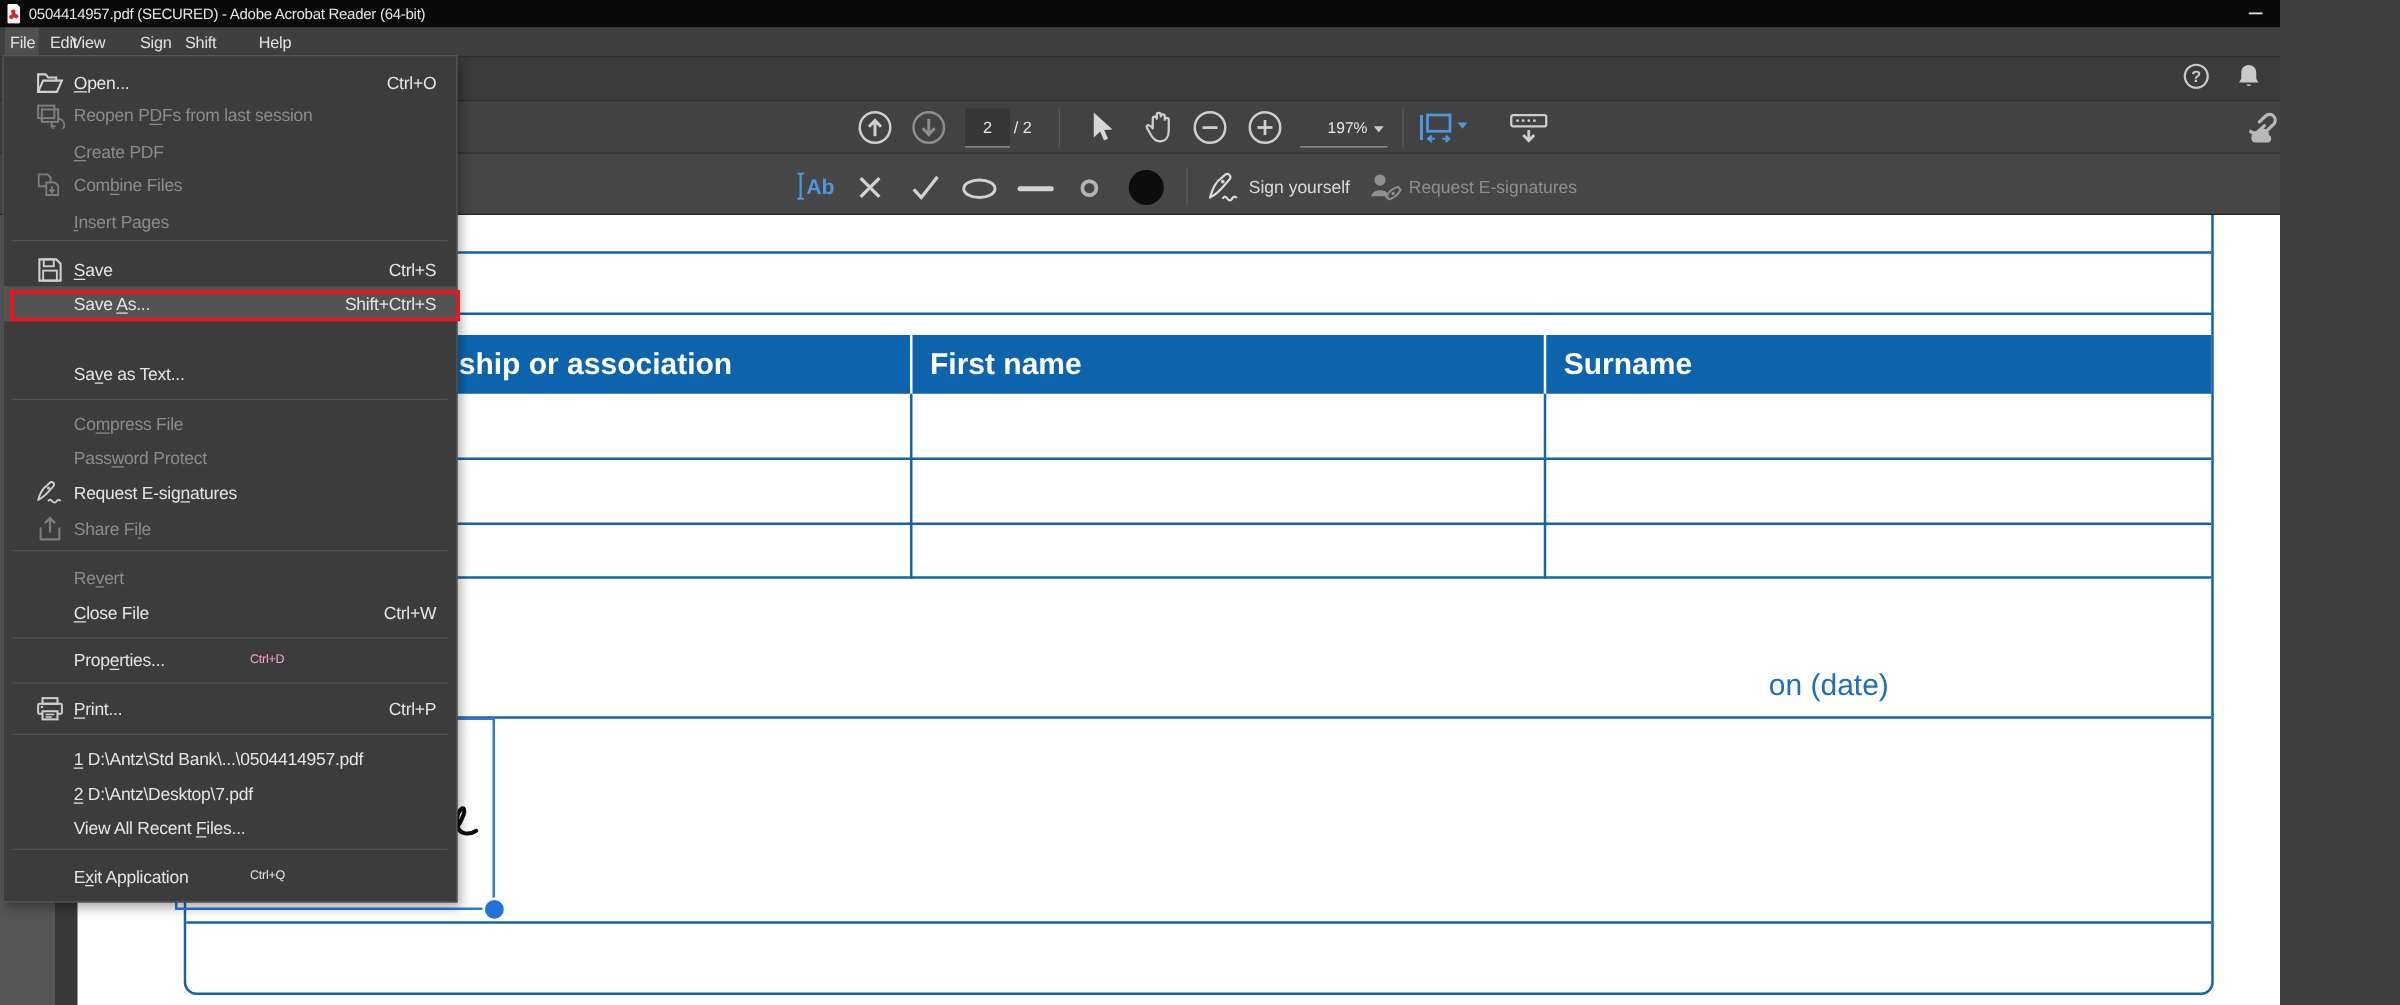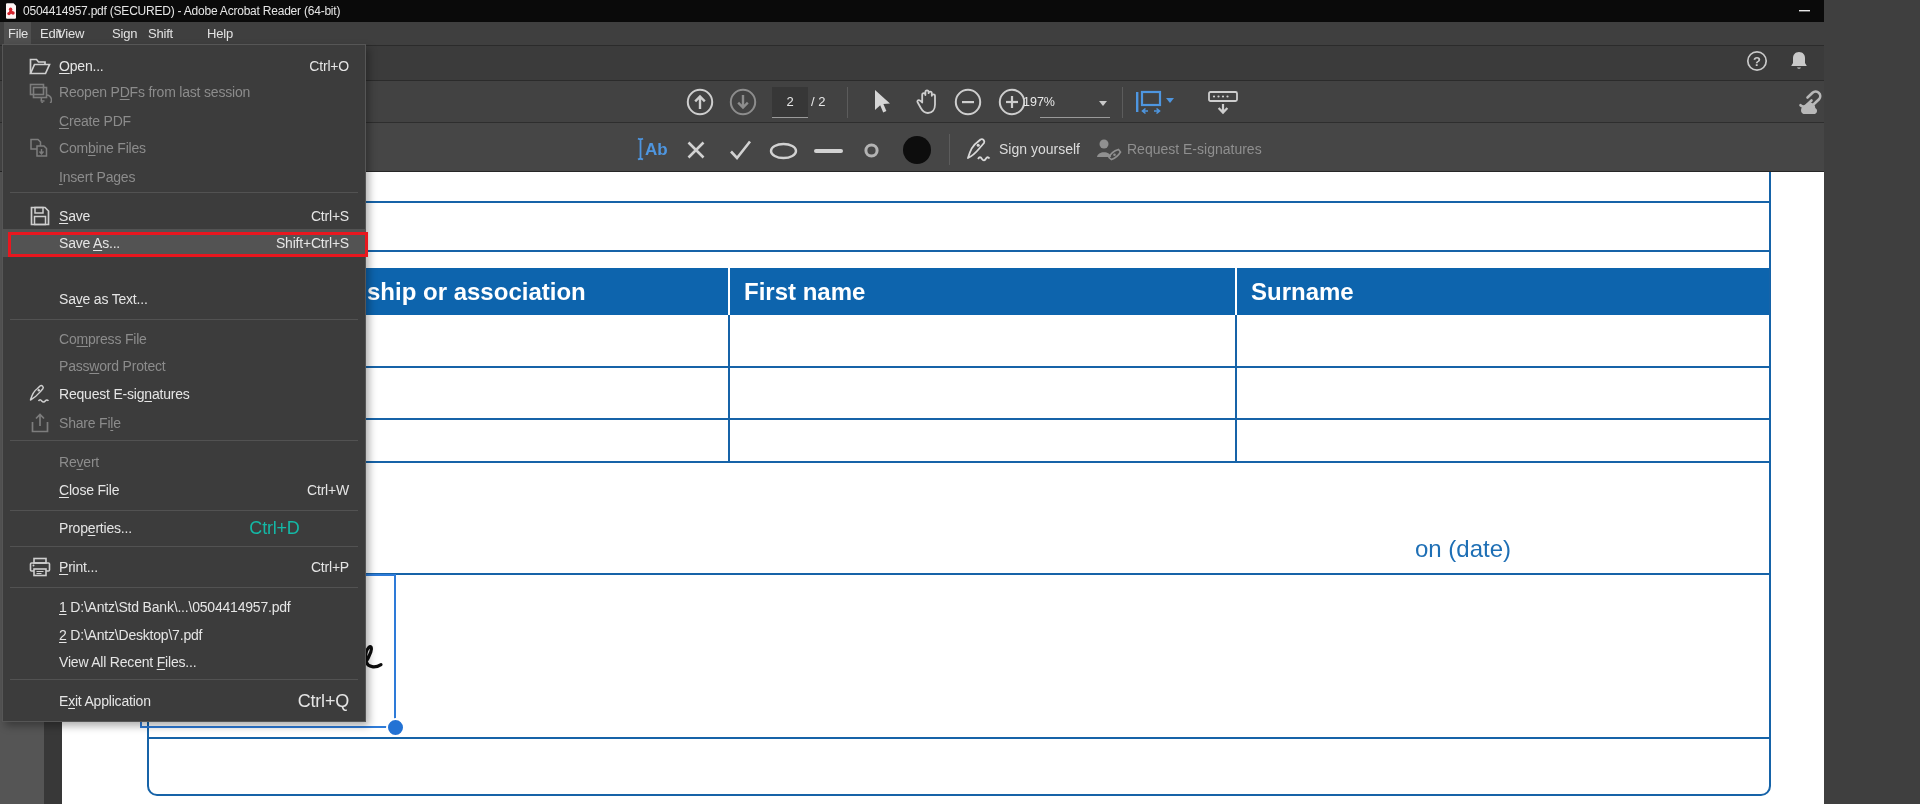--- a/index.html
+++ b/index.html
@@ -78,21 +78,21 @@
 </svg>
 <svg class="abs" style="left:954px;top:88px" width="28" height="28" viewBox="0 0 28 28">
  <circle cx="14" cy="14" r="12.2" fill="none" stroke="#cecece" stroke-width="2"></circle>
  <rect x="8" y="13" width="12" height="2.2" fill="#cecece"></rect>
 </svg>
 <svg class="abs" style="left:998px;top:88px" width="28" height="28" viewBox="0 0 28 28">
  <circle cx="14" cy="14" r="12.2" fill="none" stroke="#cecece" stroke-width="2"></circle>
  <rect x="8" y="12.9" width="12" height="2.2" fill="#cecece"></rect>
  <rect x="12.9" y="8" width="2.2" height="12" fill="#cecece"></rect>
 </svg>
-<div class="abs" style="left:1013px;top:89px;width:52px;height:27px;line-height:27px;font-size:12.5px;color:#e8e8e8;text-align:center">197%</div>
+<div class="abs" style="left:1042px;top:89px;width:52px;height:27px;line-height:27px;font-size:12.5px;color:#e8e8e8;text-align:right">197%</div>
 <div class="abs" style="left:1040px;top:117px;width:70px;height:1px;background:#9a9a9a"></div>
 <svg class="abs" style="left:1096px;top:97px" width="14" height="12" viewBox="0 0 14 12">
       <path d="M3 4 L7 9 L11 4 Z" fill="#c9c9c9"></path>
     </svg>
 <div class="abs" style="left:1122px;top:87px;width:1px;height:31px;background:#5c5c5c"></div>
 <svg class="abs" style="left:1134px;top:88px" width="42" height="28" viewBox="0 0 42 28">
  <rect x="2" y="4" width="2.4" height="20" fill="#4e96e0"></rect>
  <rect x="8" y="4" width="18" height="13" fill="none" stroke="#4e96e0" stroke-width="2.2"></rect>
  <path d="M8 23 L14 23 M26 23 L20 23 M11.5 20.5 L8.5 23 L11.5 25.5 M22.5 20.5 L25.5 23 L22.5 25.5" stroke="#4e96e0" stroke-width="1.6" fill="none"></path>
  <path d="M32 10 L36 15 L40 10 Z" fill="#4e96e0"></path>
@@ -336,40 +336,40 @@
         <path d="M12 14 L12 3 M8 6.5 L12 2.5 L16 6.5" fill="none" stroke="#7d7d7d" stroke-width="1.7"></path>
       </svg></div>
 <div class="abs" style="left:59px;top:408.6px;height:28px;line-height:28px;font-size:14px;letter-spacing:-0.2px;color:#8c8c8c;white-space:nowrap">Share Fi<u>l</u>e</div>
 <div class="abs" style="left:3px;top:447.5px;width:362px;height:28px;"></div>
 <div class="abs" style="left:59px;top:447.5px;height:28px;line-height:28px;font-size:14px;letter-spacing:-0.2px;color:#8c8c8c;white-space:nowrap">Re<u>v</u>ert</div>
 <div class="abs" style="left:3px;top:475.8px;width:362px;height:28px;"></div>
 <div class="abs" style="left:59px;top:475.8px;height:28px;line-height:28px;font-size:14px;letter-spacing:-0.2px;color:#e5e5e5;white-space:nowrap"><u>C</u>lose File</div>
 <div class="abs" style="left:200px;top:475.8px;width:149px;height:28px;line-height:28px;font-size:14px;letter-spacing:-0.2px;color:#e5e5e5;text-align:right">Ctrl+W</div>
 <div class="abs" style="left:3px;top:513.9px;width:362px;height:28px;"></div>
 <div class="abs" style="left:59px;top:513.9px;height:28px;line-height:28px;font-size:14px;letter-spacing:-0.2px;color:#e5e5e5;white-space:nowrap">Prop<u>e</u>rties...</div>
-<div class="abs" style="left:200px;top:513.9px;width:149px;height:28px;line-height:28px;font-size:18px;letter-spacing:-0.2px;color:#14b8a6;text-align:center">Ctrl+D</div>
+<div class="abs" style="left:200px;top:513.9px;width:149px;height:28px;line-height:28px;font-size:10px;letter-spacing:-0.2px;color:#f9a8d4;text-align:left">Ctrl+D</div>
 <div class="abs" style="left:3px;top:552.8px;width:362px;height:28px;"></div>
 <div class="abs" style="left:28px;top:555.8px;width:24px;height:22px"><svg width="24" height="22" viewBox="0 0 24 22">
         <rect x="6" y="2.5" width="12" height="4.5" fill="none" stroke="#cfcfcf" stroke-width="1.6"></rect>
         <rect x="2.5" y="7" width="19" height="8" rx="1" fill="none" stroke="#cfcfcf" stroke-width="1.6"></rect>
         <circle cx="5.5" cy="9.5" r="1" fill="#cfcfcf"></circle>
         <rect x="6" y="13" width="12" height="6.5" fill="#3c3c3c" stroke="#cfcfcf" stroke-width="1.6"></rect>
         <path d="M8.5 15.5 L15.5 15.5 M8.5 17.5 L13.5 17.5" stroke="#cfcfcf" stroke-width="1.2"></path>
       </svg></div>
 <div class="abs" style="left:59px;top:552.8px;height:28px;line-height:28px;font-size:14px;letter-spacing:-0.2px;color:#e5e5e5;white-space:nowrap"><u>P</u>rint...</div>
 <div class="abs" style="left:200px;top:552.8px;width:149px;height:28px;line-height:28px;font-size:14px;letter-spacing:-0.2px;color:#e5e5e5;text-align:right">Ctrl+P</div>
 <div class="abs" style="left:3px;top:593.2px;width:362px;height:28px;"></div>
 <div class="abs" style="left:59px;top:593.2px;height:28px;line-height:28px;font-size:14px;letter-spacing:-0.2px;color:#e5e5e5;white-space:nowrap"><u>1</u> D:\Antz\Std Bank\...\0504414957.pdf</div>
 <div class="abs" style="left:3px;top:621.4px;width:362px;height:28px;"></div>
 <div class="abs" style="left:59px;top:621.4px;height:28px;line-height:28px;font-size:14px;letter-spacing:-0.2px;color:#e5e5e5;white-space:nowrap"><u>2</u> D:\Antz\Desktop\7.pdf</div>
 <div class="abs" style="left:3px;top:648.3px;width:362px;height:28px;"></div>
 <div class="abs" style="left:59px;top:648.3px;height:28px;line-height:28px;font-size:14px;letter-spacing:-0.2px;color:#e5e5e5;white-space:nowrap">View All Recent <u>F</u>iles...</div>
 <div class="abs" style="left:3px;top:687.3px;width:362px;height:28px;"></div>
 <div class="abs" style="left:59px;top:687.3px;height:28px;line-height:28px;font-size:14px;letter-spacing:-0.2px;color:#e5e5e5;white-space:nowrap">E<u>x</u>it Application</div>
-<div class="abs" style="left:200px;top:687.3px;width:149px;height:28px;line-height:28px;font-size:18px;letter-spacing:-0.2px;color:#e5e5e5;text-align:right">Ctrl+Q</div>
+<div class="abs" style="left:200px;top:687.3px;width:149px;height:28px;line-height:28px;font-size:10px;letter-spacing:-0.2px;color:#e5e5e5;">Ctrl+Q</div>
 <div class="abs" style="left:10px;top:192.3px;width:348px;height:1px;background:#525252"></div>
 <div class="abs" style="left:10px;top:318.7px;width:348px;height:1px;background:#525252"></div>
 <div class="abs" style="left:10px;top:439.6px;width:348px;height:1px;background:#525252"></div>
 <div class="abs" style="left:10px;top:510.0px;width:348px;height:1px;background:#525252"></div>
 <div class="abs" style="left:10px;top:545.8px;width:348px;height:1px;background:#525252"></div>
 <div class="abs" style="left:10px;top:587.0px;width:348px;height:1px;background:#525252"></div>
 <div class="abs" style="left:10px;top:679.3px;width:348px;height:1px;background:#525252"></div>
 <div class="abs" style="left:8px;top:231.5px;width:360px;height:25px;border:3px solid #e8171f;box-sizing:border-box"></div>
 </div>
 

